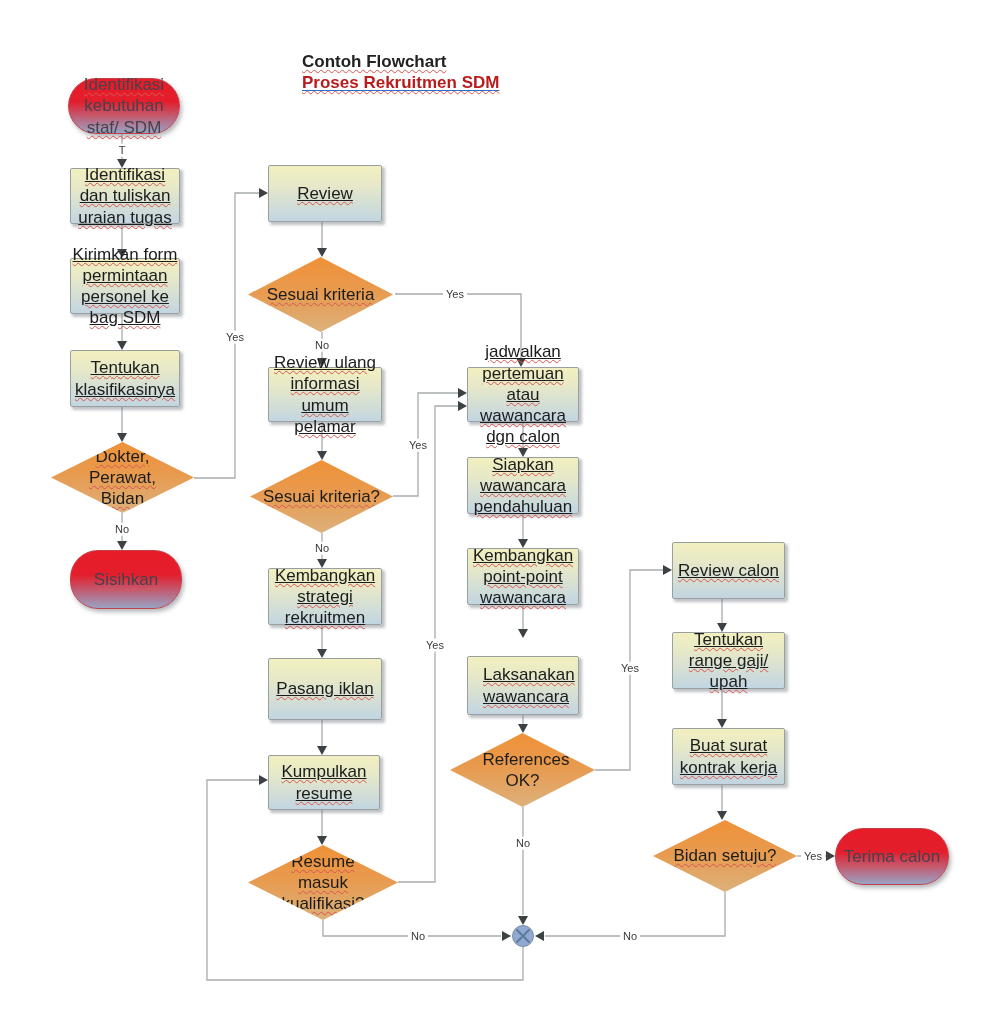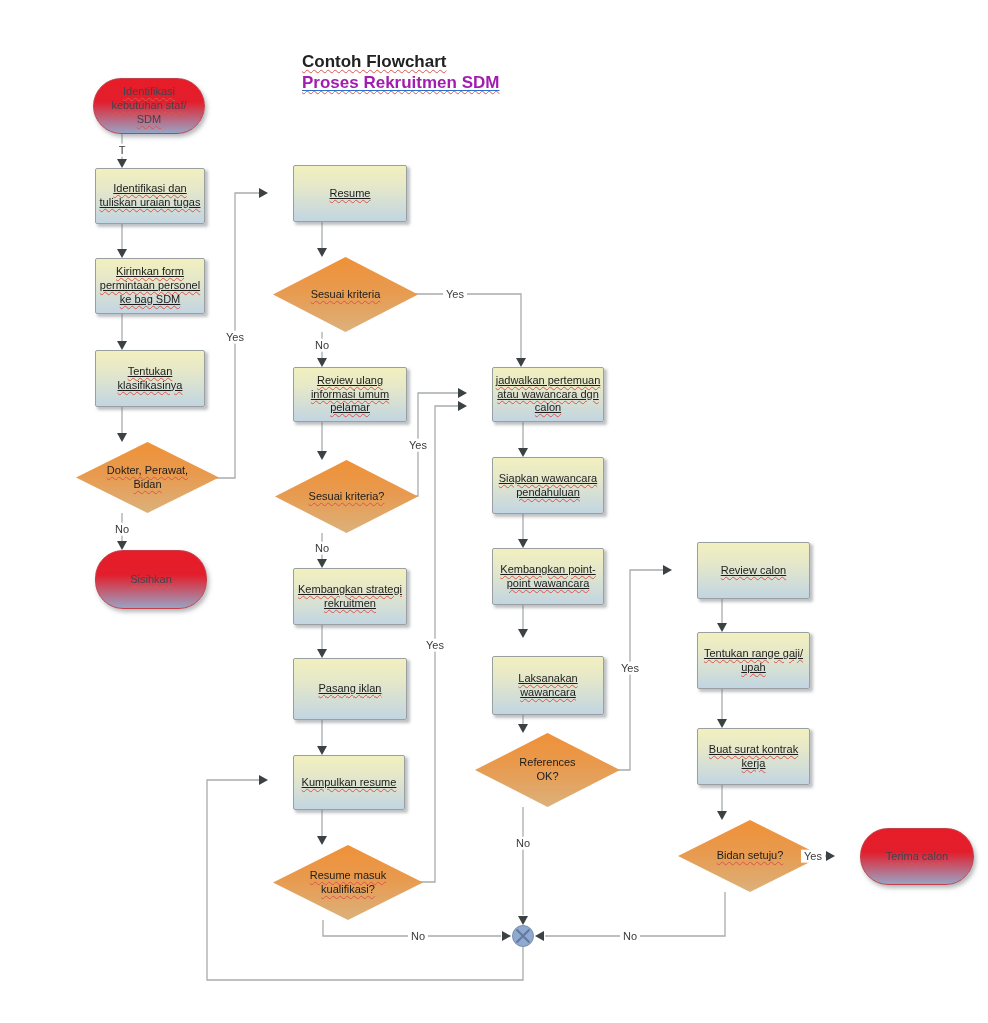--- a/index.html
+++ b/index.html
@@ -3,41 +3,41 @@
 <meta charset="utf-8">
 <style>
   html,body{margin:0;padding:0;background:#ffffff;}
   #canvas{position:relative;width:988px;height:1023px;background:#ffffff;overflow:hidden;
           font-family:"Liberation Sans", sans-serif;}
   svg.wires{position:absolute;left:0;top:0;z-index:0;}
   .wire{fill:none;stroke:#a8acac;stroke-width:1.3px;}
   .ahead{fill:#3c4144;stroke:none;}
 
   .node{position:absolute;z-index:1;display:flex;align-items:center;justify-content:center;
-        text-align:center;font-size:11px;line-height:1.25;color:#1c1c1c;margin-left:25px;}
+        text-align:center;font-size:17px;line-height:1.25;color:#1c1c1c;}
   .proc{background:linear-gradient(180deg,#f2f0c0 0%,#e6e8c8 35%,#c2d5e1 100%);
         border:1px solid #9aa0a0;border-radius:2px;
         box-shadow:2.5px 2.5px 3px rgba(110,118,125,.45);text-decoration:underline;}
   .diamond{clip-path:polygon(50% 0,100% 50%,50% 100%,0 50%);
         background:linear-gradient(180deg,#ef9138 0%,#e89a4e 45%,#dcb17b 100%);
         filter:drop-shadow(2px 2px 2px rgba(110,110,110,.5));}
   .term{background:linear-gradient(180deg,#e71c28 0%,#e31e2c 42%,#99a3c4 100%);
         border:1px solid #c2404a;border-radius:28px;color:#44424c;
         box-shadow:2px 3px 4px rgba(110,118,125,.5);}
   .sp{text-decoration:underline;text-decoration-style:wavy;text-decoration-color:#d8554f;
       text-decoration-thickness:1px;text-underline-offset:2px;}
   .plain{text-decoration:none;}
 
   .elabel{position:absolute;z-index:2;transform:translate(-50%,-50%);background:#ffffff;
         padding:0 3px;font-size:11px;color:#3a3a3a;line-height:1.15;}
 
   #title{position:absolute;left:302px;top:52px;width:410px;z-index:2;}
   #title .t1{font-size:17px;font-weight:bold;color:#222222;}
   #title .t2{font-size:17px;font-weight:bold;margin-top:1px;}
-  #title .t2 span{color:#a21caf;text-decoration:underline;text-decoration-style:solid;
+  #title .t2 span{color:#b91c1c;text-decoration:underline;text-decoration-style:solid;
         text-decoration-color:#2a6fc9;}
 </style>
 </head>
 <body>
 
 <div id="canvas">
 
   <svg class="wires" width="988" height="1023" viewBox="0 0 988 1023">
 
     <path class="wire" d="M122 132 L122 166"></path>
@@ -151,21 +151,21 @@
     <span class="sp">Tentukan klasifikasinya</span>
   </div>
   <div class="node diamond" style="left:51px;top:442px;width:143px;height:71px;">
     <span class="sp" style="width:100px;">Dokter, Perawat, Bidan</span>
   </div>
   <div class="node term" style="left:70px;top:550px;width:110px;height:57px;">
     <span class="sp">Sisihkan</span>
   </div>
 
   <div class="node proc" style="left:268px;top:165px;width:112px;height:55px;">
-    <span class="sp">Resume</span>
+    <span class="sp">Review</span>
   </div>
   <div class="node diamond" style="left:248px;top:257px;width:145px;height:75px;">
     <span class="sp">Sesuai kriteria</span>
   </div>
   <div class="node proc" style="left:268px;top:367px;width:112px;height:53px;">
     <span class="sp">Review ulang informasi umum pelamar</span>
   </div>
   <div class="node diamond" style="left:250px;top:460px;width:143px;height:73px;">
     <span class="sp">Sesuai kriteria?</span>
   </div>

